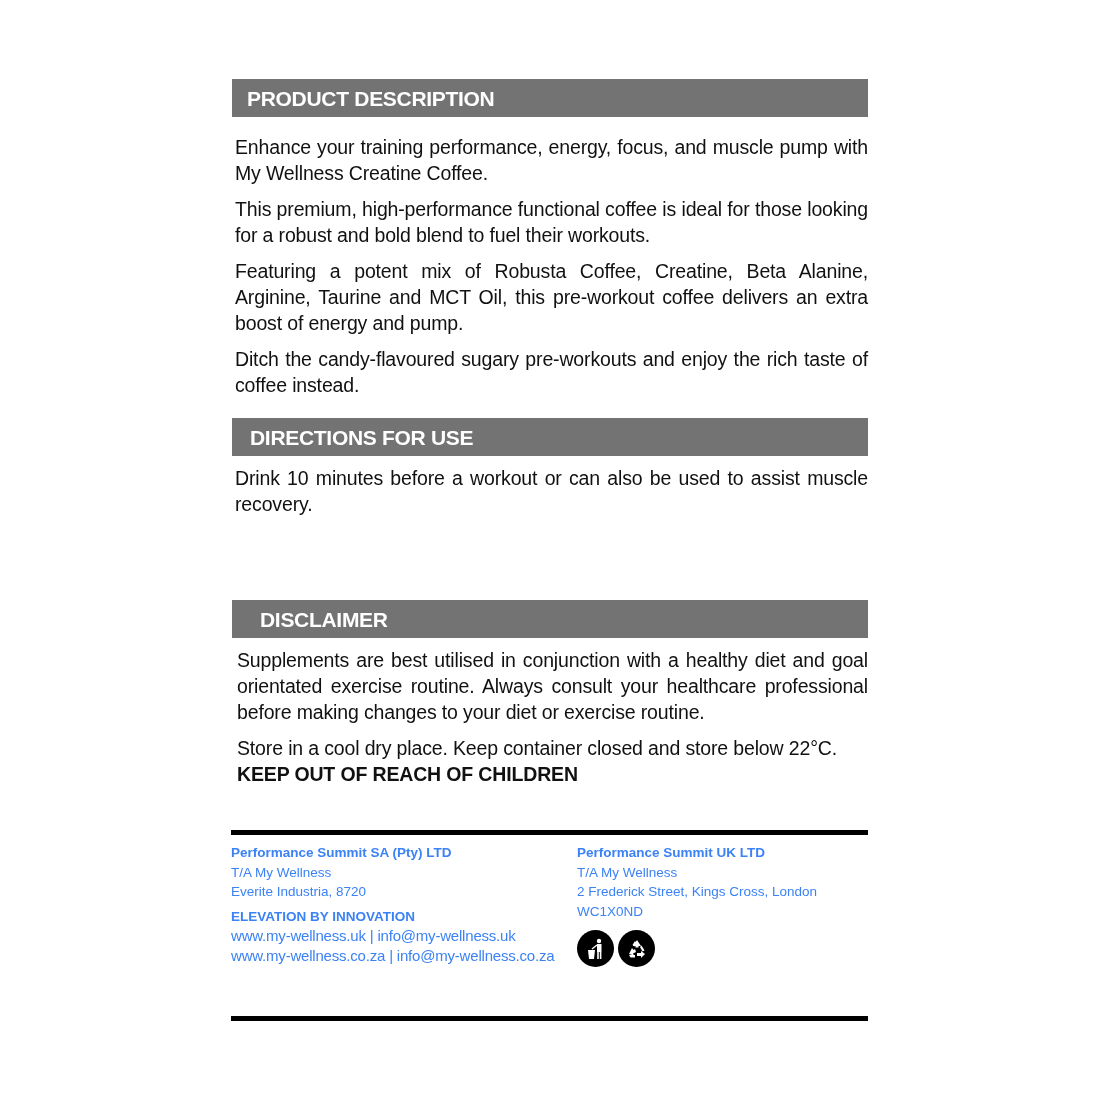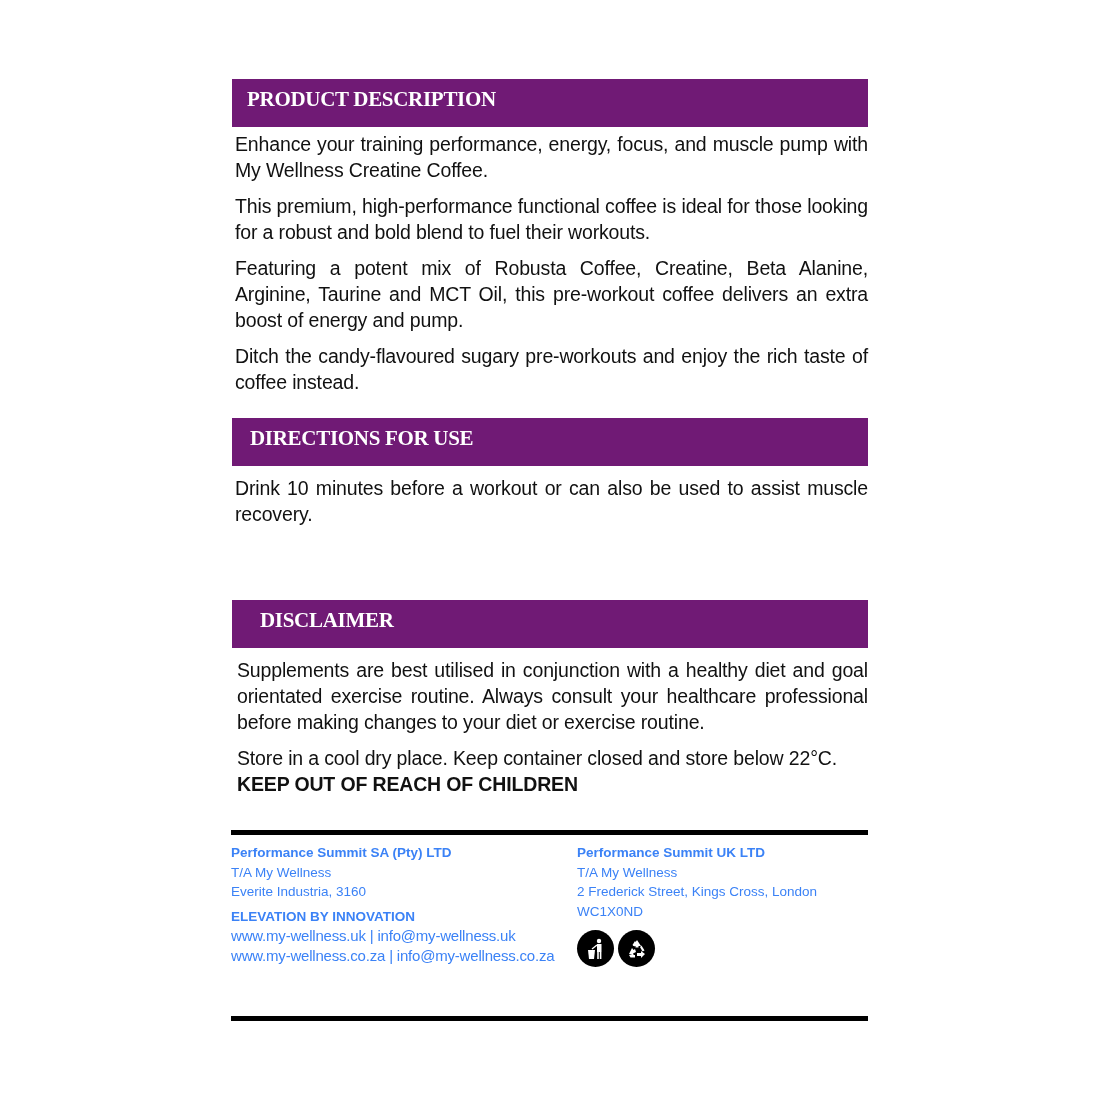--- a/index.html
+++ b/index.html
@@ -1,34 +1,34 @@
 <!DOCTYPE html>
 <html><head>
   <meta charset="utf-8">
   <style>
     html, body { margin:0; padding:0; background:#ffffff; }
     body { width:1100px; height:1100px; position:relative; overflow:hidden; color:#111; font-family:"Liberation Sans", sans-serif; }
     .wrap { position:absolute; left:232px; width:636px; }
-    .hdr { background:#701a75; color:#fff; font-family:Liberation Serif, serif; font-weight:bold; font-size:21px; height:48px; line-height:40px; padding-left:15px; box-sizing:border-box; letter-spacing:-0.3px; }
+    .hdr { background:#737373; color:#fff; font-family:Liberation Sans, sans-serif; font-weight:bold; font-size:21px; height:38px; line-height:40px; padding-left:15px; box-sizing:border-box; letter-spacing:-0.3px; }
     .para { font-family:"Liberation Sans", sans-serif; font-size:19.5px; line-height:26px; text-align:justify; margin:0; padding-left:3px; letter-spacing:-0.15px; }
     .para + .para { margin-top:10px; }
     .bold { font-weight:bold; }
     .rule { position:absolute; left:231px; width:637px; height:5px; background:#000; }
     .foot { position:absolute; font-family:"Liberation Sans", sans-serif; font-size:13.5px; line-height:19.5px; color:#3b82f6; }
     .foot .b { font-weight:bold; }
     .foot .web { font-weight:normal; font-size:15px; letter-spacing:-0.2px; }
     .icons { position:absolute; left:577px; top:930px; display:flex; gap:4px; }
     .icon { width:37px; height:37px; border-radius:50%; background:#000; display:flex; align-items:center; justify-content:center; }
   </style>
 </head>
 <body>
 
 <div class="wrap" style="top:79px;">
   <div class="hdr">PRODUCT DESCRIPTION</div>
-  <div style="margin-top:4px;">
+  <div style="margin-top:17px;">
     <p class="para">Enhance your training performance, energy, focus, and muscle pump with My Wellness Creatine Coffee.</p>
     <p class="para">This premium, high-performance functional coffee is ideal for those looking for a robust and bold blend to fuel their workouts.</p>
     <p class="para">Featuring a potent mix of Robusta Coffee, Creatine, Beta Alanine, Arginine, Taurine and MCT Oil, this pre-workout coffee delivers an extra boost of energy and pump.</p>
     <p class="para">Ditch the candy-flavoured sugary pre-workouts and enjoy the rich taste of coffee instead.</p>
   </div>
 </div>
 
 <div class="wrap" style="top:418px;">
   <div class="hdr" style="padding-left:18px;">DIRECTIONS FOR USE</div>
   <div style="margin-top:9px;">
@@ -43,21 +43,21 @@
     <p class="para" style="padding-left:5px;">Store in a cool dry place. Keep container closed and store below 22°C.</p>
     <p class="para bold" style="margin-top:0; padding-left:5px;">KEEP OUT OF REACH OF CHILDREN</p>
   </div>
 </div>
 
 <div class="rule" style="top:830px;"></div>
 
 <div class="foot" style="left:231px; top:843px;">
   <div class="b">Performance Summit  SA (Pty) LTD</div>
   <div>T/A My Wellness</div>
-  <div>Everite Industria, 3160</div>
+  <div>Everite Industria, 8720</div>
   <div class="b" style="margin-top:5px;">ELEVATION BY INNOVATION</div>
   <div class="web">www.my-wellness.uk  |  info@my-wellness.uk</div>
   <div class="web">www.my-wellness.co.za  |  info@my-wellness.co.za</div>
 </div>
 
 <div class="foot" style="left:577px; top:843px;">
   <div class="b">Performance Summit UK LTD</div>
   <div>T/A My Wellness</div>
   <div>2 Frederick Street, Kings Cross, London</div>
   <div>WC1X0ND</div>

